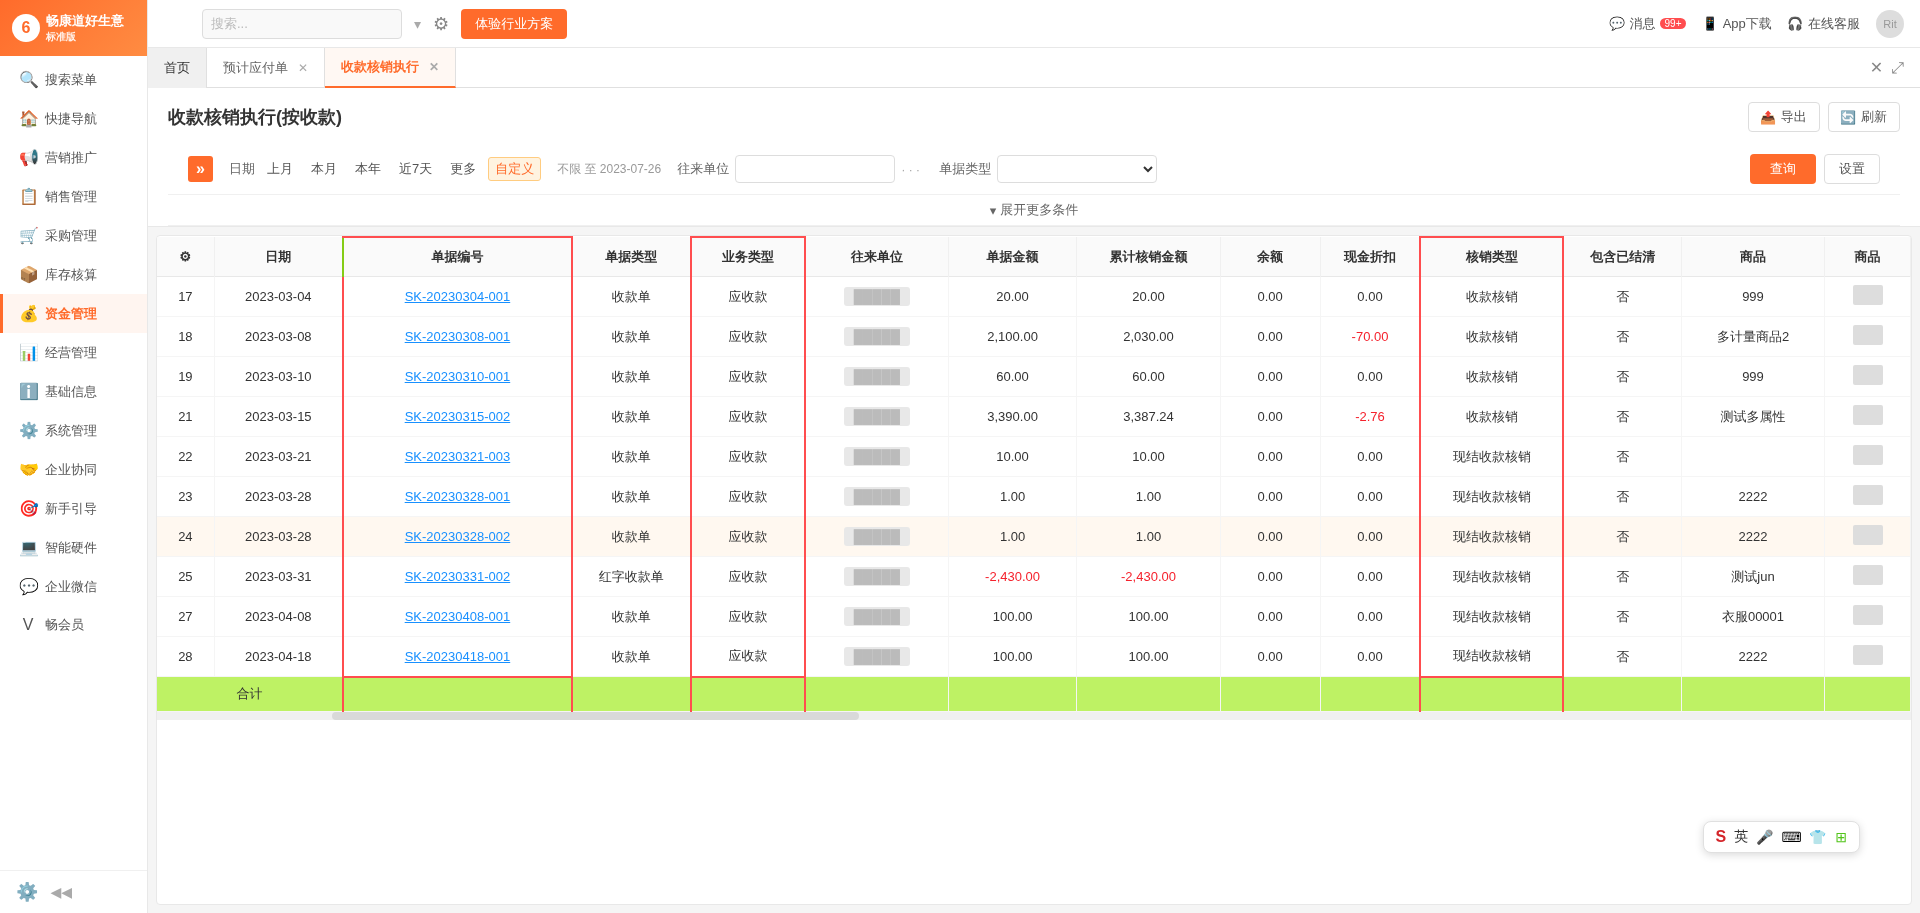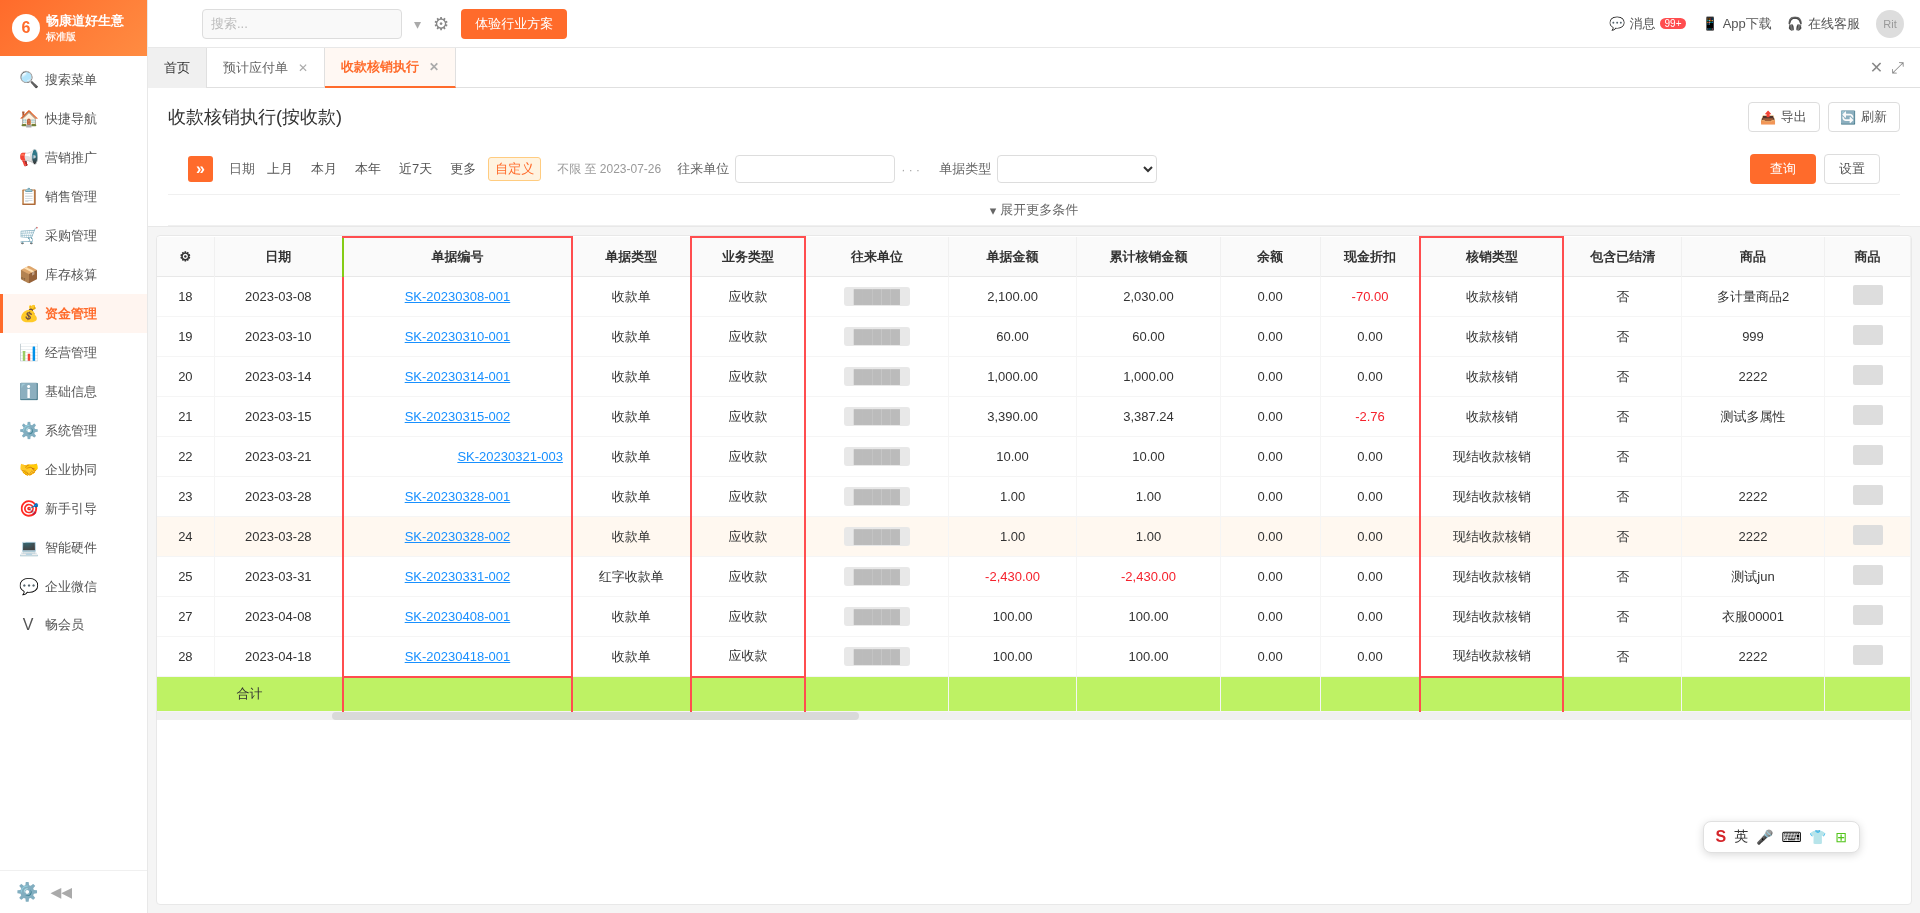--- a/index.html
+++ b/index.html
@@ -174,21 +174,21 @@
       flex-direction: column;
     }
     .page-title-row {
       display: flex;
       align-items: center;
       justify-content: space-between;
       margin-bottom: 12px;
     }
     .page-title {
       font-size: 18px;
-      font-weight: normal;
+      font-weight: bold;
       color: #333;
     }
     .page-header-actions { display: flex; gap: 8px; }
     .page-header-btn {
       display: flex; align-items: center; gap: 4px;
       padding: 5px 12px;
       border: 1px solid #ddd;
       border-radius: 4px;
       background: #fff;
       cursor: pointer;
@@ -542,20 +542,36 @@
             <th style="width:70px;">余额</th>
             <th style="width:70px;">现金折扣</th>
             <th style="width:100px; border-left: 2px solid #ff4d4f; border-right: 2px solid #ff4d4f; border-top: 2px solid #ff4d4f;">核销类型</th>
             <th style="width:80px;">包含已结清</th>
             <th style="width:100px;">商品</th>
             <th style="width:60px;">商品</th>
           </tr>
         </thead>
         <tbody id="table-body">
             <tr>
+      <td>17</td>
+      <td>2023-03-04</td>
+      <td style="border-left: 2px solid #ff4d4f;border-right: 2px solid #ff4d4f;"><span class="link-text">SK-20230304-001</span></td>
+      <td>收款单</td>
+      <td style="border-left: 2px solid #ff4d4f;border-right: 2px solid #ff4d4f;">应收款</td>
+      <td><span style="background:#e8e8e8; padding:2px 10px; border-radius:3px; color:#bbb;">█████</span></td>
+      <td style="">20.00</td>
+      <td style="">20.00</td>
+      <td>0.00</td>
+      <td style="">0.00</td>
+      <td style="border-left: 2px solid #ff4d4f;border-right: 2px solid #ff4d4f;">收款核销</td>
+      <td>否</td>
+      <td>999</td>
+      <td><span style="background:#ddd; display:inline-block; width:30px; height:20px; border-radius:2px;"></span></td>
+    </tr>
+            <tr>
       <td>18</td>
       <td>2023-03-08</td>
       <td style="border-left: 2px solid #ff4d4f;border-right: 2px solid #ff4d4f;"><span class="link-text">SK-20230308-001</span></td>
       <td>收款单</td>
       <td style="border-left: 2px solid #ff4d4f;border-right: 2px solid #ff4d4f;">应收款</td>
       <td><span style="background:#e8e8e8; padding:2px 10px; border-radius:3px; color:#bbb;">█████</span></td>
       <td style="">2,100.00</td>
       <td style="">2,030.00</td>
       <td>0.00</td>
       <td style="color:#f5222d;">-70.00</td>
@@ -574,55 +590,39 @@
       <td style="">60.00</td>
       <td style="">60.00</td>
       <td>0.00</td>
       <td style="">0.00</td>
       <td style="border-left: 2px solid #ff4d4f;border-right: 2px solid #ff4d4f;">收款核销</td>
       <td>否</td>
       <td>999</td>
       <td><span style="background:#ddd; display:inline-block; width:30px; height:20px; border-radius:2px;"></span></td>
     </tr>
             <tr>
-      <td>20</td>
-      <td>2023-03-14</td>
-      <td style="border-left: 2px solid #ff4d4f;border-right: 2px solid #ff4d4f;"><span class="link-text">SK-20230314-001</span></td>
-      <td>收款单</td>
-      <td style="border-left: 2px solid #ff4d4f;border-right: 2px solid #ff4d4f;">应收款</td>
-      <td><span style="background:#e8e8e8; padding:2px 10px; border-radius:3px; color:#bbb;">█████</span></td>
-      <td style="">1,000.00</td>
-      <td style="">1,000.00</td>
-      <td>0.00</td>
-      <td style="">0.00</td>
-      <td style="border-left: 2px solid #ff4d4f;border-right: 2px solid #ff4d4f;">收款核销</td>
-      <td>否</td>
-      <td>2222</td>
-      <td><span style="background:#ddd; display:inline-block; width:30px; height:20px; border-radius:2px;"></span></td>
-    </tr>
-            <tr>
       <td>21</td>
       <td>2023-03-15</td>
       <td style="border-left: 2px solid #ff4d4f;border-right: 2px solid #ff4d4f;"><span class="link-text">SK-20230315-002</span></td>
       <td>收款单</td>
       <td style="border-left: 2px solid #ff4d4f;border-right: 2px solid #ff4d4f;">应收款</td>
       <td><span style="background:#e8e8e8; padding:2px 10px; border-radius:3px; color:#bbb;">█████</span></td>
       <td style="">3,390.00</td>
       <td style="">3,387.24</td>
       <td>0.00</td>
       <td style="color:#f5222d;">-2.76</td>
       <td style="border-left: 2px solid #ff4d4f;border-right: 2px solid #ff4d4f;">收款核销</td>
       <td>否</td>
       <td>测试多属性</td>
       <td><span style="background:#ddd; display:inline-block; width:30px; height:20px; border-radius:2px;"></span></td>
     </tr>
             <tr>
       <td>22</td>
       <td>2023-03-21</td>
-      <td style="border-left: 2px solid #ff4d4f;border-right: 2px solid #ff4d4f; text-align: right;"><span class="link-text">SK-20230321-003</span></td>
+      <td style="border-left: 2px solid #ff4d4f;border-right: 2px solid #ff4d4f;"><span class="link-text">SK-20230321-003</span></td>
       <td>收款单</td>
       <td style="border-left: 2px solid #ff4d4f;border-right: 2px solid #ff4d4f;">应收款</td>
       <td><span style="background:#e8e8e8; padding:2px 10px; border-radius:3px; color:#bbb;">█████</span></td>
       <td style="">10.00</td>
       <td style="">10.00</td>
       <td>0.00</td>
       <td style="">0.00</td>
       <td style="border-left: 2px solid #ff4d4f;border-right: 2px solid #ff4d4f;">现结收款核销</td>
       <td>否</td>
       <td></td>

